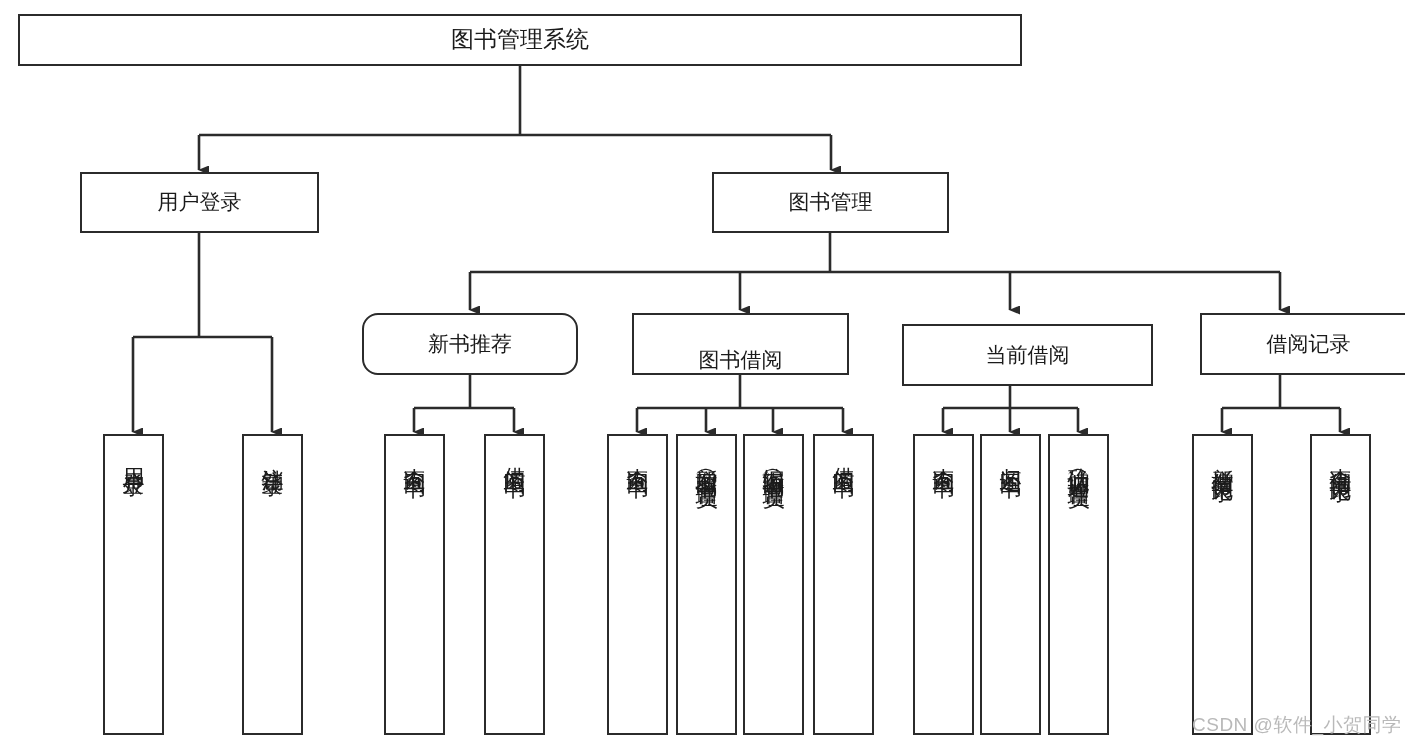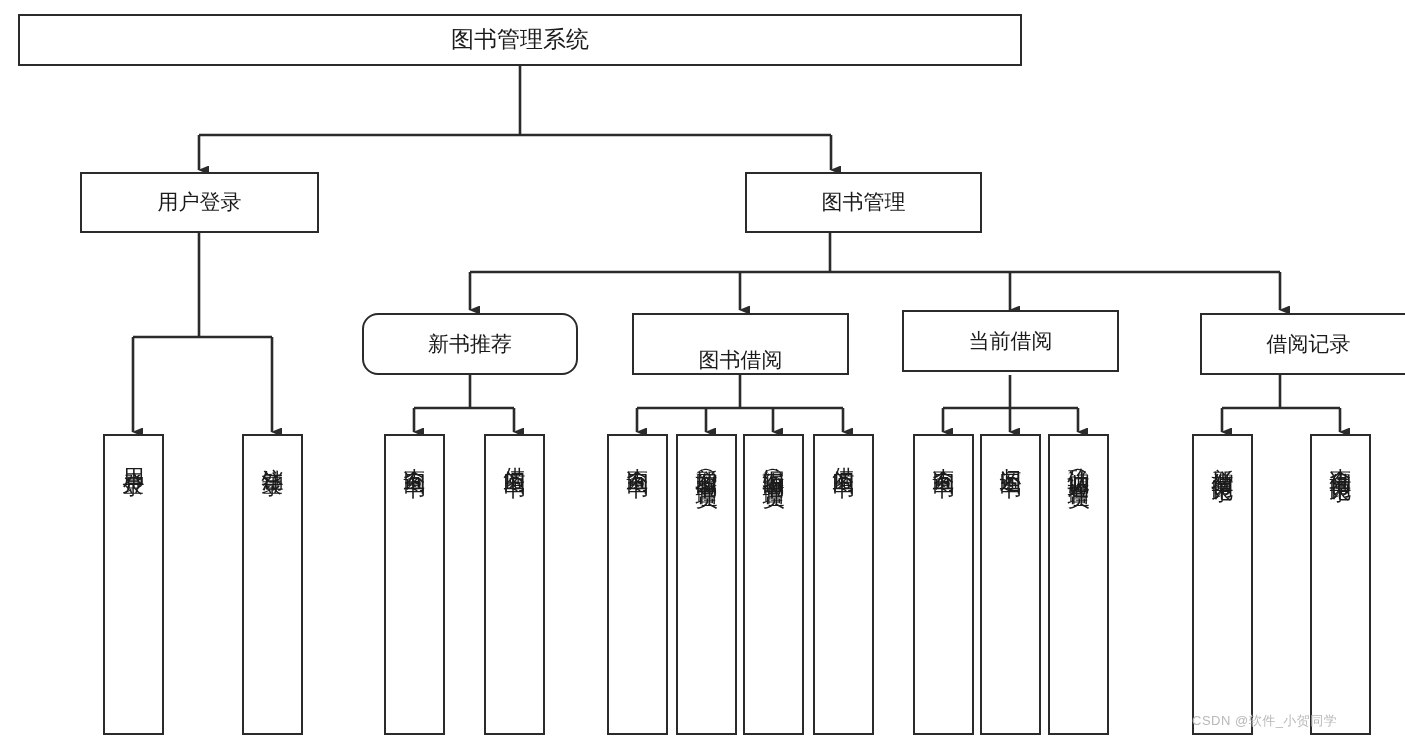--- a/index.html
+++ b/index.html
@@ -61,21 +61,21 @@
     text-orientation: upright;
     font-size: 22px;
     letter-spacing: 3px;
     line-height: 1;
     white-space: normal;
   }
   .watermark {
     position: absolute;
     left: 1192px;
     top: 712px;
-    font-size: 13px;
+    font-size: 19px;
     color: #b9b9b9;
     font-family: "Liberation Sans", "DejaVu Sans", sans-serif;
     letter-spacing: 0.5px;
     white-space: nowrap;
     user-select: none;
   }
 </style>
 </head>
 <body>
 
@@ -136,31 +136,31 @@
     </g>
   </svg>
 
   <div class="node-box lvl-root" style="left:18px; top:14px; width:1004px; height:52px;">
     <span class="node-label">图书管理系统</span>
   </div>
 
   <div class="node-box lvl-branch" style="left:80px; top:172px; width:239px; height:61px;">
     <span class="node-label">用户登录</span>
   </div>
-  <div class="node-box lvl-branch" style="left:745px; top:172px; width:237px; height:61px;">
+  <div class="node-box lvl-branch" style="left:712px; top:172px; width:237px; height:61px;">
     <span class="node-label">图书管理</span>
   </div>
 
   <div class="node-box lvl-branch" style="left:362px; top:313px; width:216px; height:62px;border-radius:16px;">
     <span class="node-label">新书推荐</span>
   </div>
   <div class="node-box lvl-branch" style="left:632px; top:313px; width:217px; height:62px;align-items:flex-end;">
     <span class="node-label">图书借阅</span>
   </div>
-  <div class="node-box lvl-branch" style="left:902px; top:310px; width:217px; height:62px;">
+  <div class="node-box lvl-branch" style="left:902px; top:324px; width:251px; height:62px;">
     <span class="node-label">当前借阅</span>
   </div>
   <div class="node-box lvl-branch" style="left:1172px; top:313px; width:217px; height:62px;margin-left:28px;">
     <span class="node-label">借阅记录</span>
   </div>
 
   <div class="node-box leaf-box" style="left:103px; top:434px; width:61px; height:301px;">
     <span class="node-label">用户登录</span>
   </div>
   <div class="node-box leaf-box" style="left:242px; top:434px; width:61px; height:301px;">

